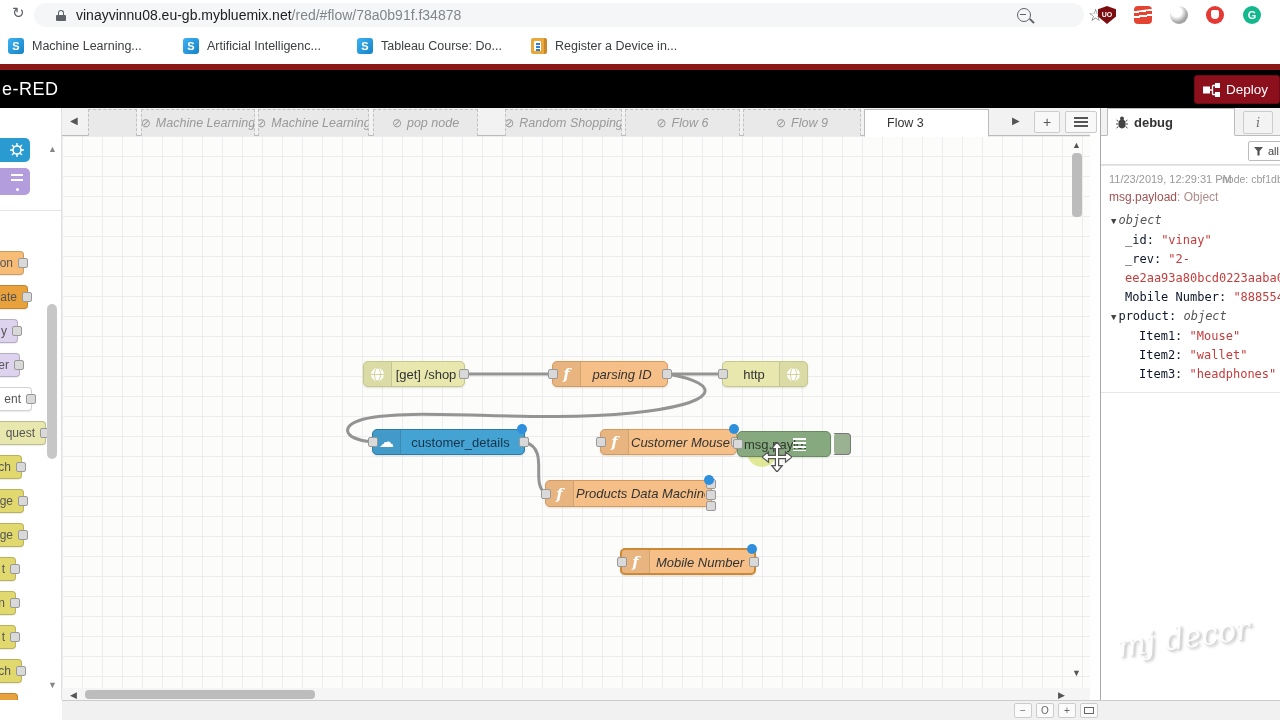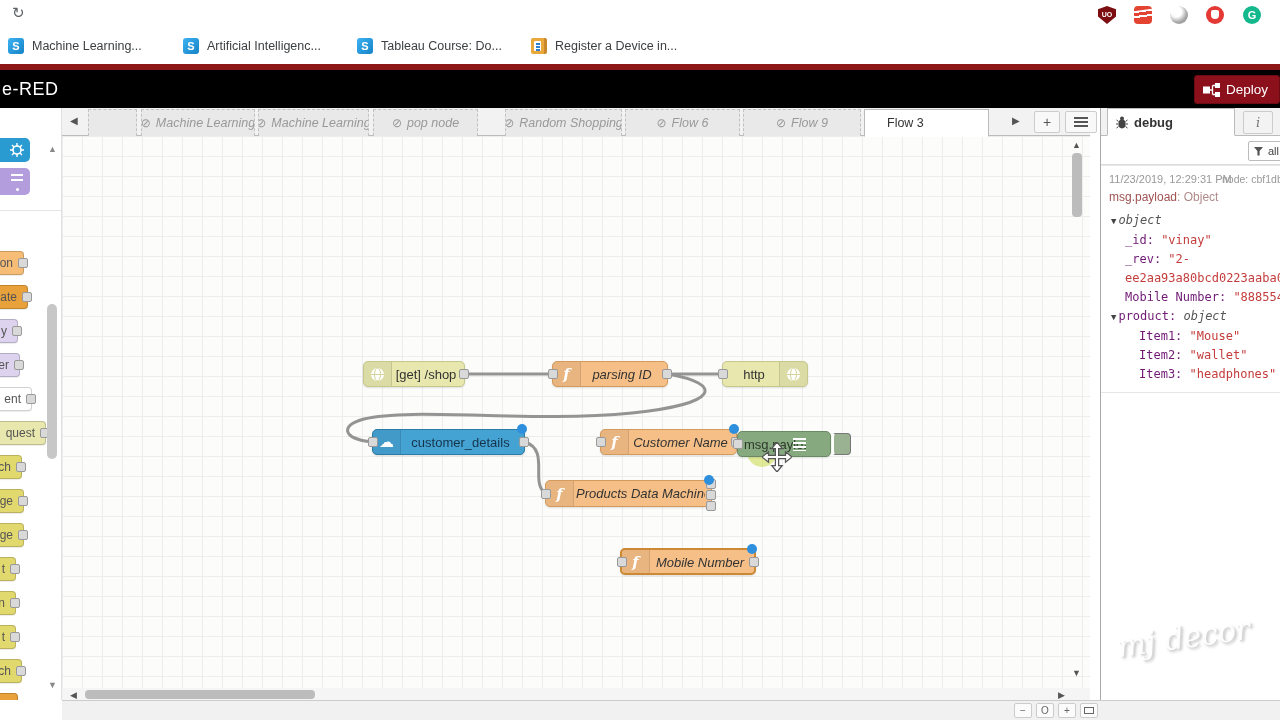--- a/index.html
+++ b/index.html
@@ -102,30 +102,39 @@
   .filter-btn { position:absolute; left:147px; top:5px; width:60px; height:20px; border:1px solid #bbb; border-radius:2px; background:#fff; font-size:11px; color:#444; display:flex; align-items:center; gap:4px; padding-left:5px; }
   .sb-msgs { position:absolute; left:0; top:57px; width:180px; }
   .dmsg { border-top:1px solid #e6e6e6; border-bottom:1px solid #e6e6e6; padding:7px 0 8px 8px; position:relative; }
   .dmeta { font-size:11px; color:#999; white-space:nowrap; }
   .dnode { position:absolute; left:121px; top:7px; font-size:10.5px; color:#999; white-space:nowrap; }
   .dpayload { margin-top:5px; font-size:12px; color:#a05252; }
   .dpayload .ptype { color:#b08b8b; }
   .dtree { margin-top:7px; font-family:"DejaVu Sans Mono",monospace; font-size:12px; color:#333; }
   .dline { line-height:19px; white-space:nowrap; }
   .caret { color:#444; font-size:9px; margin-right:2px; }
-  .dk { color:#701a75; }
+  .dk { color:#0f172a; }
   .dv { color:#c43c3c; }
   .dobj { color:#555; font-style:italic; }
   .watermark { position:absolute; left:16px; top:512px; font-family:"DejaVu Serif",serif; font-style:italic; font-size:30px; color:rgba(255,255,255,.95); text-shadow:1px 1px 0 #d8d8d8, 2px 2px 3px #bdbdbd; transform:rotate(-8deg); white-space:nowrap; }
 </style>
 </head>
 <body>
 
 <div class="addr-row">
   <span class="reload">↻</span>
+  <div class="url-pill">
+    <span class="lock">
+        <i class="lock-shackle"></i>
+        <i class="lock-body"></i>
+      </span>
+    <span class="url-text"><span class="url-host">vinayvinnu08.eu-gb.mybluemix.net</span><span class="url-path">/red/#flow/78a0b91f.f34878</span></span>
+    <span class="zoom-badge"></span>
+    <span class="star">☆</span>
+  </div>
   <span class="ext ext-ublock">UO</span>
   <span class="ext ext-todoist"></span>
   <span class="ext ext-circle"></span>
   <span class="ext ext-adblock"></span>
   <span class="ext ext-grammarly">G</span>
 </div>
 
 <div class="bm-row">
   <div class="bm-item" style="left:8px;width:160px;">
     <span class="bm-fav fav-s">S</span>
@@ -321,21 +330,21 @@
     <span class="node-label">customer_details</span>
     <span class="port in"></span>
     <span class="port out"></span>
     <span class="sdot"></span>
   </div>
 
   <div class="node" style="left:538px;top:293px;width:137px;background:#f5bf87;border-color:#d29a5d;font-style:italic;">
     <span class="icon-box icon-left">
         <span class="f-glyph">f</span>
       </span>
-    <span class="node-label">Customer Name</span>
+    <span class="node-label">Customer Mouse</span>
     <span class="port in"></span>
     <span class="port out"></span>
     <span class="sdot"></span>
   </div>
 
   <div class="node" style="left:675px;top:295px;width:94px;background:#87a980;border-color:#6a8a64;z-index:3;">
     <span class="node-label" style="left:6px;right:24px;text-align:left;color:#2e3a2b;">msg.payload</span>
     <span class="dbg-grip"></span>
     <span class="port in"></span>
     <span class="dbg-toggle"></span>

